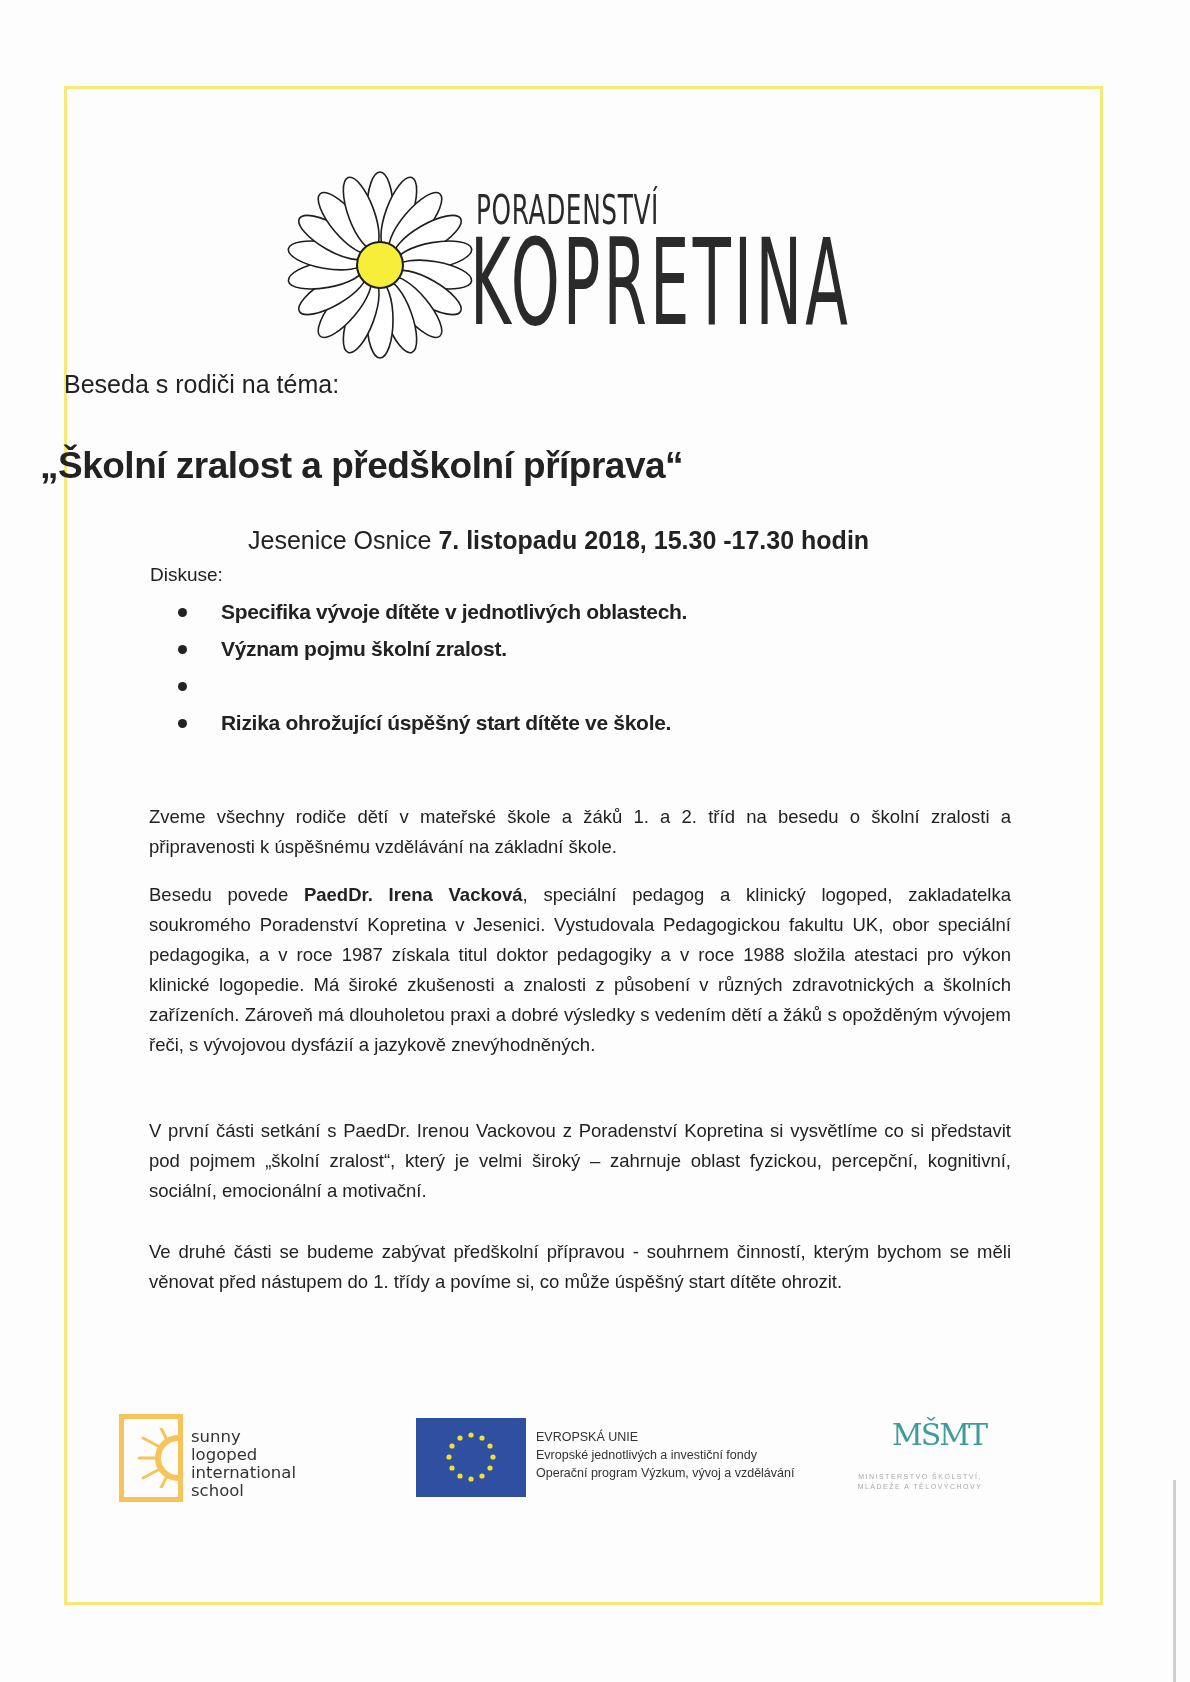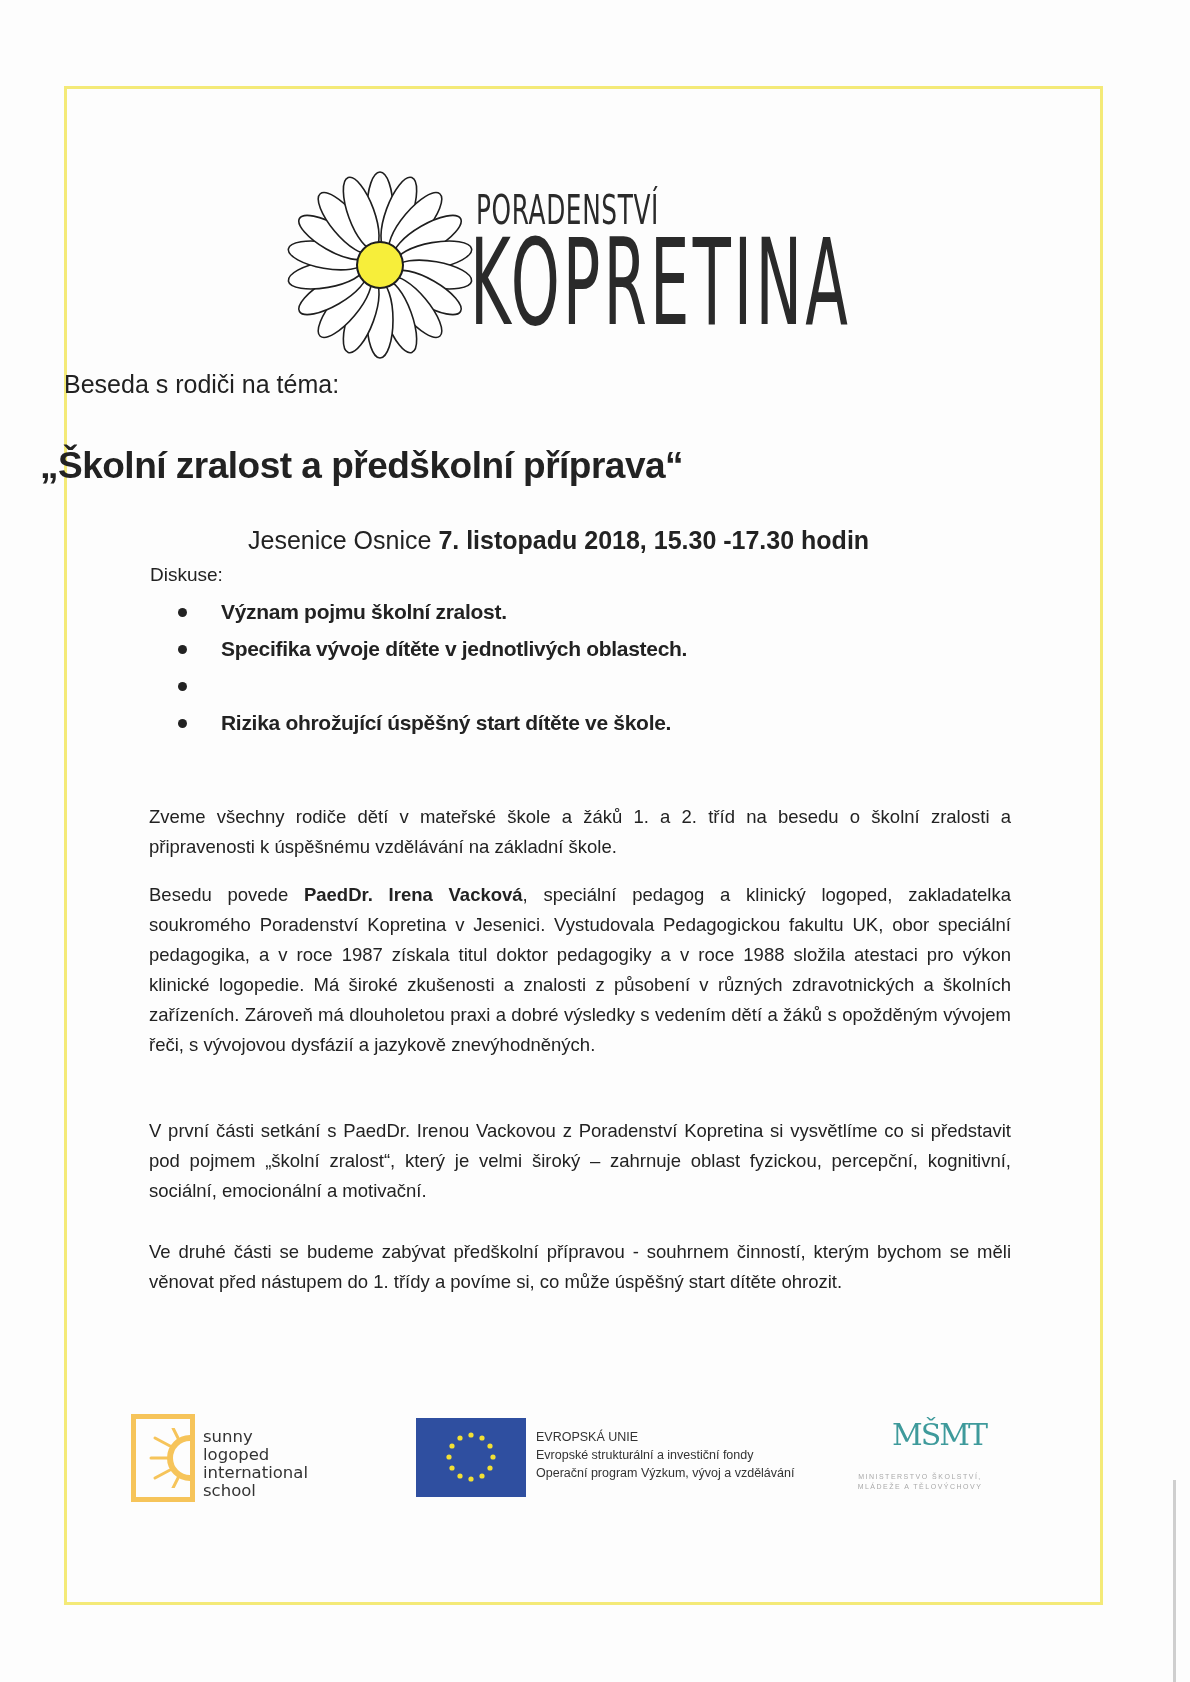--- a/index.html
+++ b/index.html
@@ -24,21 +24,21 @@
   .anotace { position:absolute; left:150px; top:564px; font-size:19px; color:#222; }
   ul.bullets { position:absolute; left:178px; top:596px; margin:0; padding:0; list-style:none; }
   ul.bullets li { position:relative; font-size:21px; font-weight:bold; height:37px; line-height:32px; padding-left:43px; color:#222; letter-spacing:-0.3px; }
   ul.bullets li .dot { position:absolute; left:0; top:12px; width:9px; height:9px; border-radius:50%; background:#222; }
   .para { position:absolute; left:149px; width:862px; font-size:18.5px; line-height:30px; color:#222; text-align:justify; }
   .p1 { top:783px; }
   .p2 { top:861px; }
   .p3 { top:1097px; }
   .p4 { top:1218px; }
   .para b { font-weight:bold; }
-  .footer-scis { position:absolute; left:119px; top:1414px; width:290px; height:100px;margin-left:12px; }
+  .footer-scis { position:absolute; left:119px; top:1414px; width:290px; height:100px; }
   .scis-box { position:absolute; left:0; top:0; width:64px; height:88px; border:5px solid #f6c45a; box-sizing:border-box; }
   .scis-text { position:absolute; left:72px; top:14px; font-family:"DejaVu Sans", sans-serif; font-size:16.5px; line-height:18px; color:#333; }
   .eu { position:absolute; left:416px; top:1418px; width:500px; height:80px;text-decoration:underline; }
   .eu-flag { position:absolute; left:0; top:0; width:110px; height:79px; background:#2f4fa0; }
   .eu-text { position:absolute; left:120px; top:10px; font-size:12.5px; line-height:18px; color:#333; white-space:nowrap; }
   .msmt { position:absolute; left:850px; top:1420px; width:140px; height:80px; }
   .msmt-mark { position:absolute; left:42px; top:0; font-family:"DejaVu Serif", serif; font-size:30px; color:#3e9a9b; letter-spacing:-2px; line-height:1; }
   .msmt-text { position:absolute; left:0; top:52px; width:140px; text-align:center; font-size:7px; letter-spacing:1.5px; color:#a9a9a9; line-height:10px; }
 </style>
 </head>
@@ -78,22 +78,22 @@
 <div class="t-center subtitle">Beseda s rodiči na téma:</div>
 <div class="t-center title">„Školní zralost a předškolní příprava“</div>
 
 <div class="dateline">
   <span>Jesenice Osnice </span><b>7. listopadu 2018, 15.30 -17.30 hodin</b>
 </div>
 
 <div class="anotace">Diskuse:</div>
 
 <ul class="bullets">
+  <li><span class="dot"></span><span>Specifika vývoje dítěte v jednotlivých oblastech.</span></li>
   <li><span class="dot"></span><span>Význam pojmu školní zralost.</span></li>
-  <li><span class="dot"></span><span>Specifika vývoje dítěte v jednotlivých oblastech.</span></li>
   <li><span class="dot"></span></li>
   <li><span class="dot"></span><span>Rizika ohrožující úspěšný start dítěte ve škole.</span></li>
 </ul>
 
 <p class="para p1">Zveme všechny rodiče dětí v mateřské škole a žáků 1. a 2. tříd na besedu o školní zralosti a připravenosti k úspěšnému vzdělávání na základní škole.</p>
 <p class="para p2"><span>Besedu povede </span><b>PaedDr. Irena Vacková</b><span>, speciální pedagog a klinický logoped, zakladatelka soukromého Poradenství Kopretina v Jesenici. Vystudovala Pedagogickou fakultu UK, obor speciální pedagogika, a v roce 1987 získala titul doktor pedagogiky a v roce 1988 složila atestaci pro výkon klinické logopedie. Má široké zkušenosti a znalosti z působení v různých zdravotnických a školních zařízeních. Zároveň má dlouholetou praxi a dobré výsledky s vedením dětí a žáků s opožděným vývojem řeči, s vývojovou dysfázií a jazykově znevýhodněných.</span></p>
 <p class="para p3">V první části setkání s PaedDr. Irenou Vackovou z Poradenství Kopretina si vysvětlíme co si představit pod pojmem „školní zralost“, který je velmi široký – zahrnuje oblast fyzickou, percepční, kognitivní, sociální, emocionální a motivační.</p>
 <p class="para p4">Ve druhé části se budeme zabývat předškolní přípravou -  souhrnem činností, kterým bychom se měli věnovat před nástupem do 1. třídy a povíme si, co může úspěšný start dítěte ohrozit.</p>
 
 <div class="footer-scis">
@@ -130,21 +130,21 @@
         <circle cx="44" cy="58" r="2.6"></circle>
         <circle cx="36" cy="50" r="2.6"></circle>
         <circle cx="33" cy="39" r="2.6"></circle>
         <circle cx="36" cy="28" r="2.6"></circle>
         <circle cx="44" cy="20" r="2.6"></circle>
       </g>
     </svg>
   </div>
   <div class="eu-text">
     <div>EVROPSKÁ UNIE</div>
-    <div>Evropské strukturální a investiční fondy</div>
+    <div>Evropské jednotlivých a investiční fondy</div>
     <div>Operační program Výzkum, vývoj a vzdělávání</div>
   </div>
 </div>
 
 <div class="msmt">
   <div class="msmt-mark">MŠMT</div>
   <div class="msmt-text">
     <div>MINISTERSTVO ŠKOLSTVÍ,</div>
     <div>MLÁDEŽE A TĚLOVÝCHOVY</div>
   </div>

